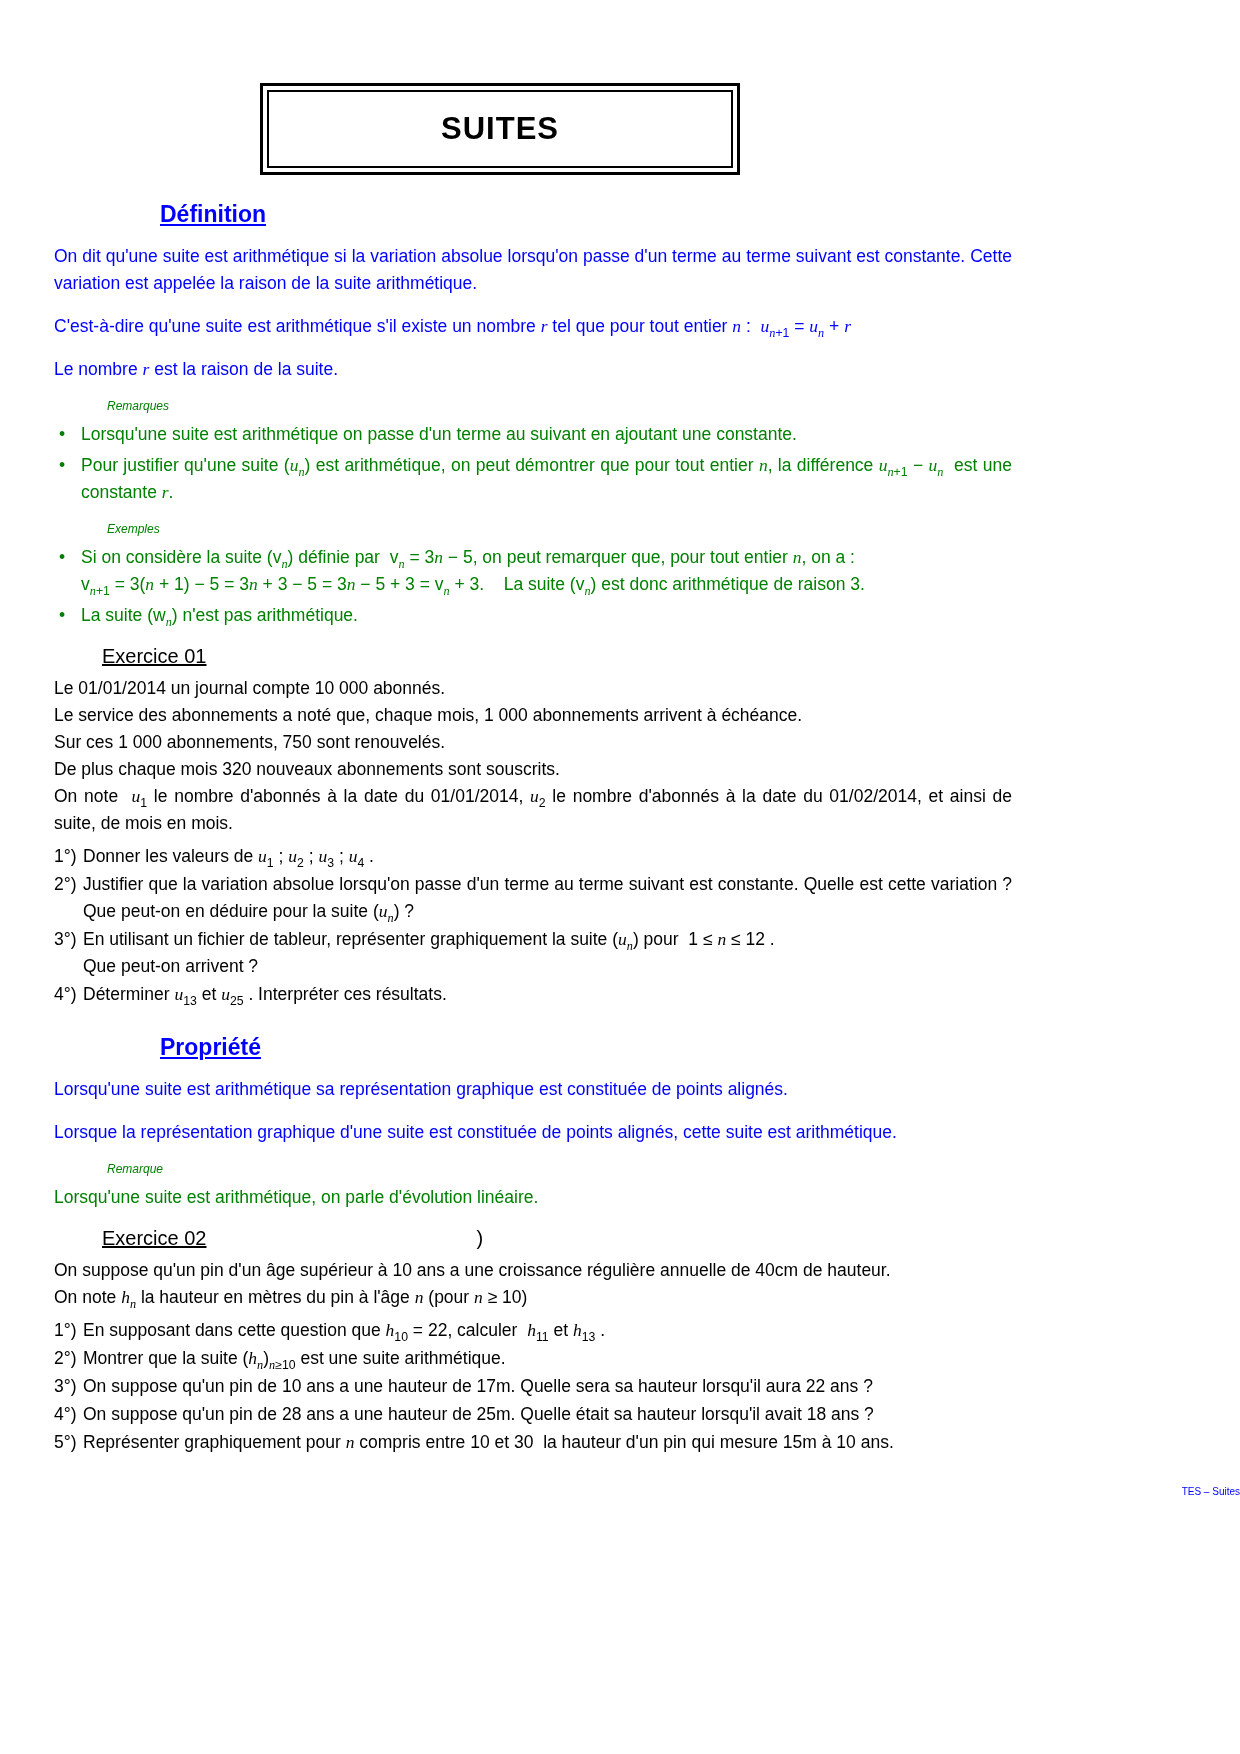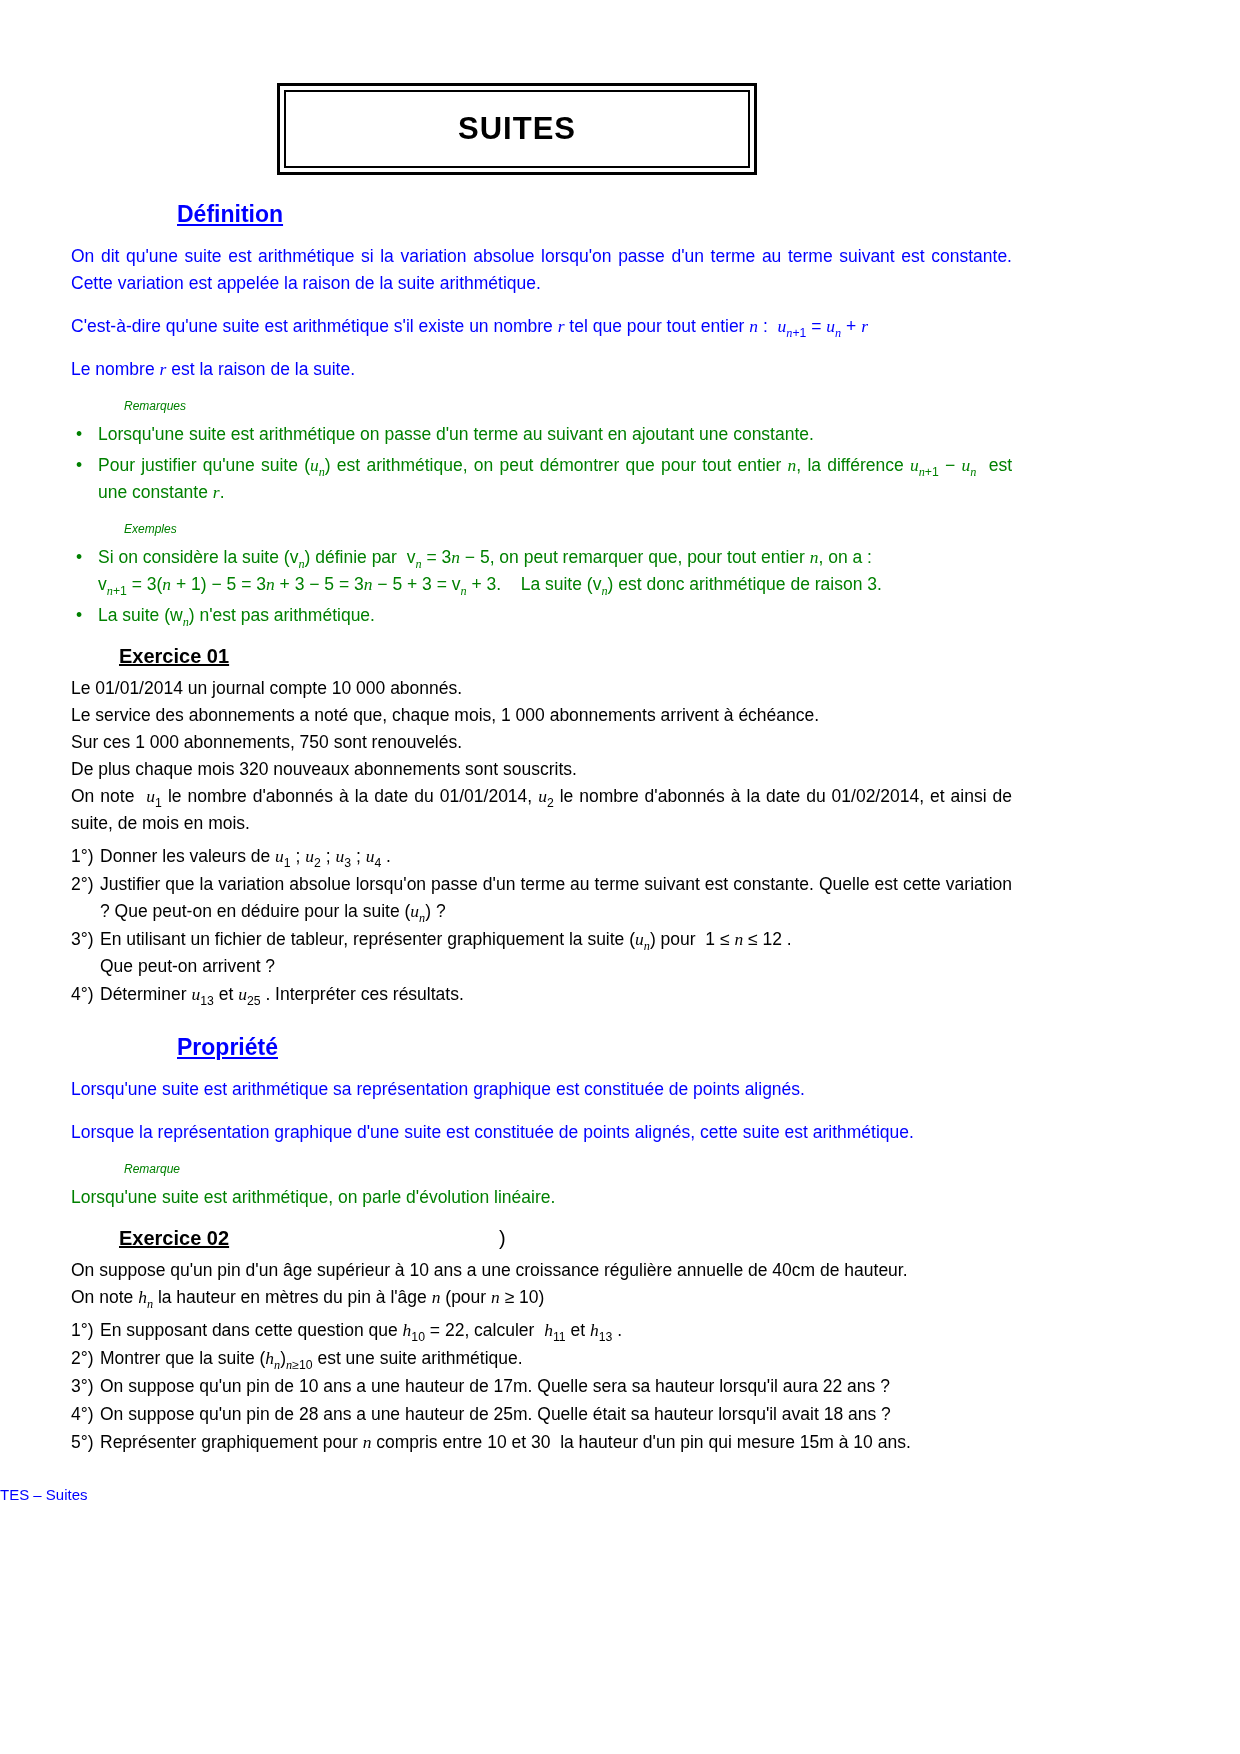--- a/index.html
+++ b/index.html
@@ -2,38 +2,38 @@
 <html style="--blue: #0000ff; --green: #008000; --black: #000000;"><head>
 <meta charset="utf-8">
 <style>
   * { margin:0; padding:0; box-sizing:border-box; }
   html, body { background:#ffffff; }
   body {
     width:1240px; height:1754px; position:relative; overflow:hidden;
     font-family:"Liberation Sans","DejaVu Sans",sans-serif;
     color:#000;
   }
-  .page { padding:83px 228px 0 71px; }
+  .page { padding:83px 228px 0 54px; }
 
   
   .title-box { width:480px; margin-left:206px; border:3px solid #000; padding:4px; }
   .title-box-inner { border:2px solid #000; text-align:center; padding:19px 0; }
   .doc-title { font-size:31px; font-weight:bold; letter-spacing:1px; }
 
   
   .h-blue {
     color:var(--blue,#0000ff); font-size:23px; font-weight:bold;
     text-decoration:underline; margin:26px 0 6px 106px; line-height:26px;
   }
   .h-green {
     color:var(--green,#008000); font-size:12px; font-style:italic; font-weight:normal;
     margin:10px 0 2px 53px; line-height:26px;
   }
   .h-ex { font-size:20px; margin:14px 0 6px 48px; line-height:26px; color:#000; }
-  .h-ex .h-ex-label { font-weight:bold; text-decoration:underline; }
+  .h-ex .h-ex-label { font-weight:normal; text-decoration:underline; }
   .h-ex .stray { font-weight:normal; text-decoration:none; margin-left:270px; }
 
   
   p, .line { font-size:17.5px; line-height:27px; }
   .blue { color:var(--blue,#0000ff);margin-top:16px; }
   .green { color:var(--green,#008000); }
   .just { text-align:justify; }
 
   i { font-family:"Liberation Serif","DejaVu Serif",serif; }
   sub, sup { font-size:70%; line-height:0; }
@@ -45,21 +45,21 @@
   .bullet .btext { flex:1; }
 
   
   .qs { margin-top:6px; }
   .q { display:flex; font-size:17.5px; line-height:27px; margin:1px 0; }
   .q .qnum { flex:none; width:29px; }
   .q .qtext { flex:1; }
 
   .footer {
     position:absolute; top:1486px; left:0; width:100%;
-    text-align:left; color:var(--blue,#0000ff); font-size:15px;
+    text-align:right; color:var(--blue,#0000ff); font-size:10px;
   }
 </style>
 </head>
 <body>
 
 <div class="page">
 
   <div class="title-box">
     <div class="title-box-inner">
       <h1 class="doc-title">SUITES</h1>

